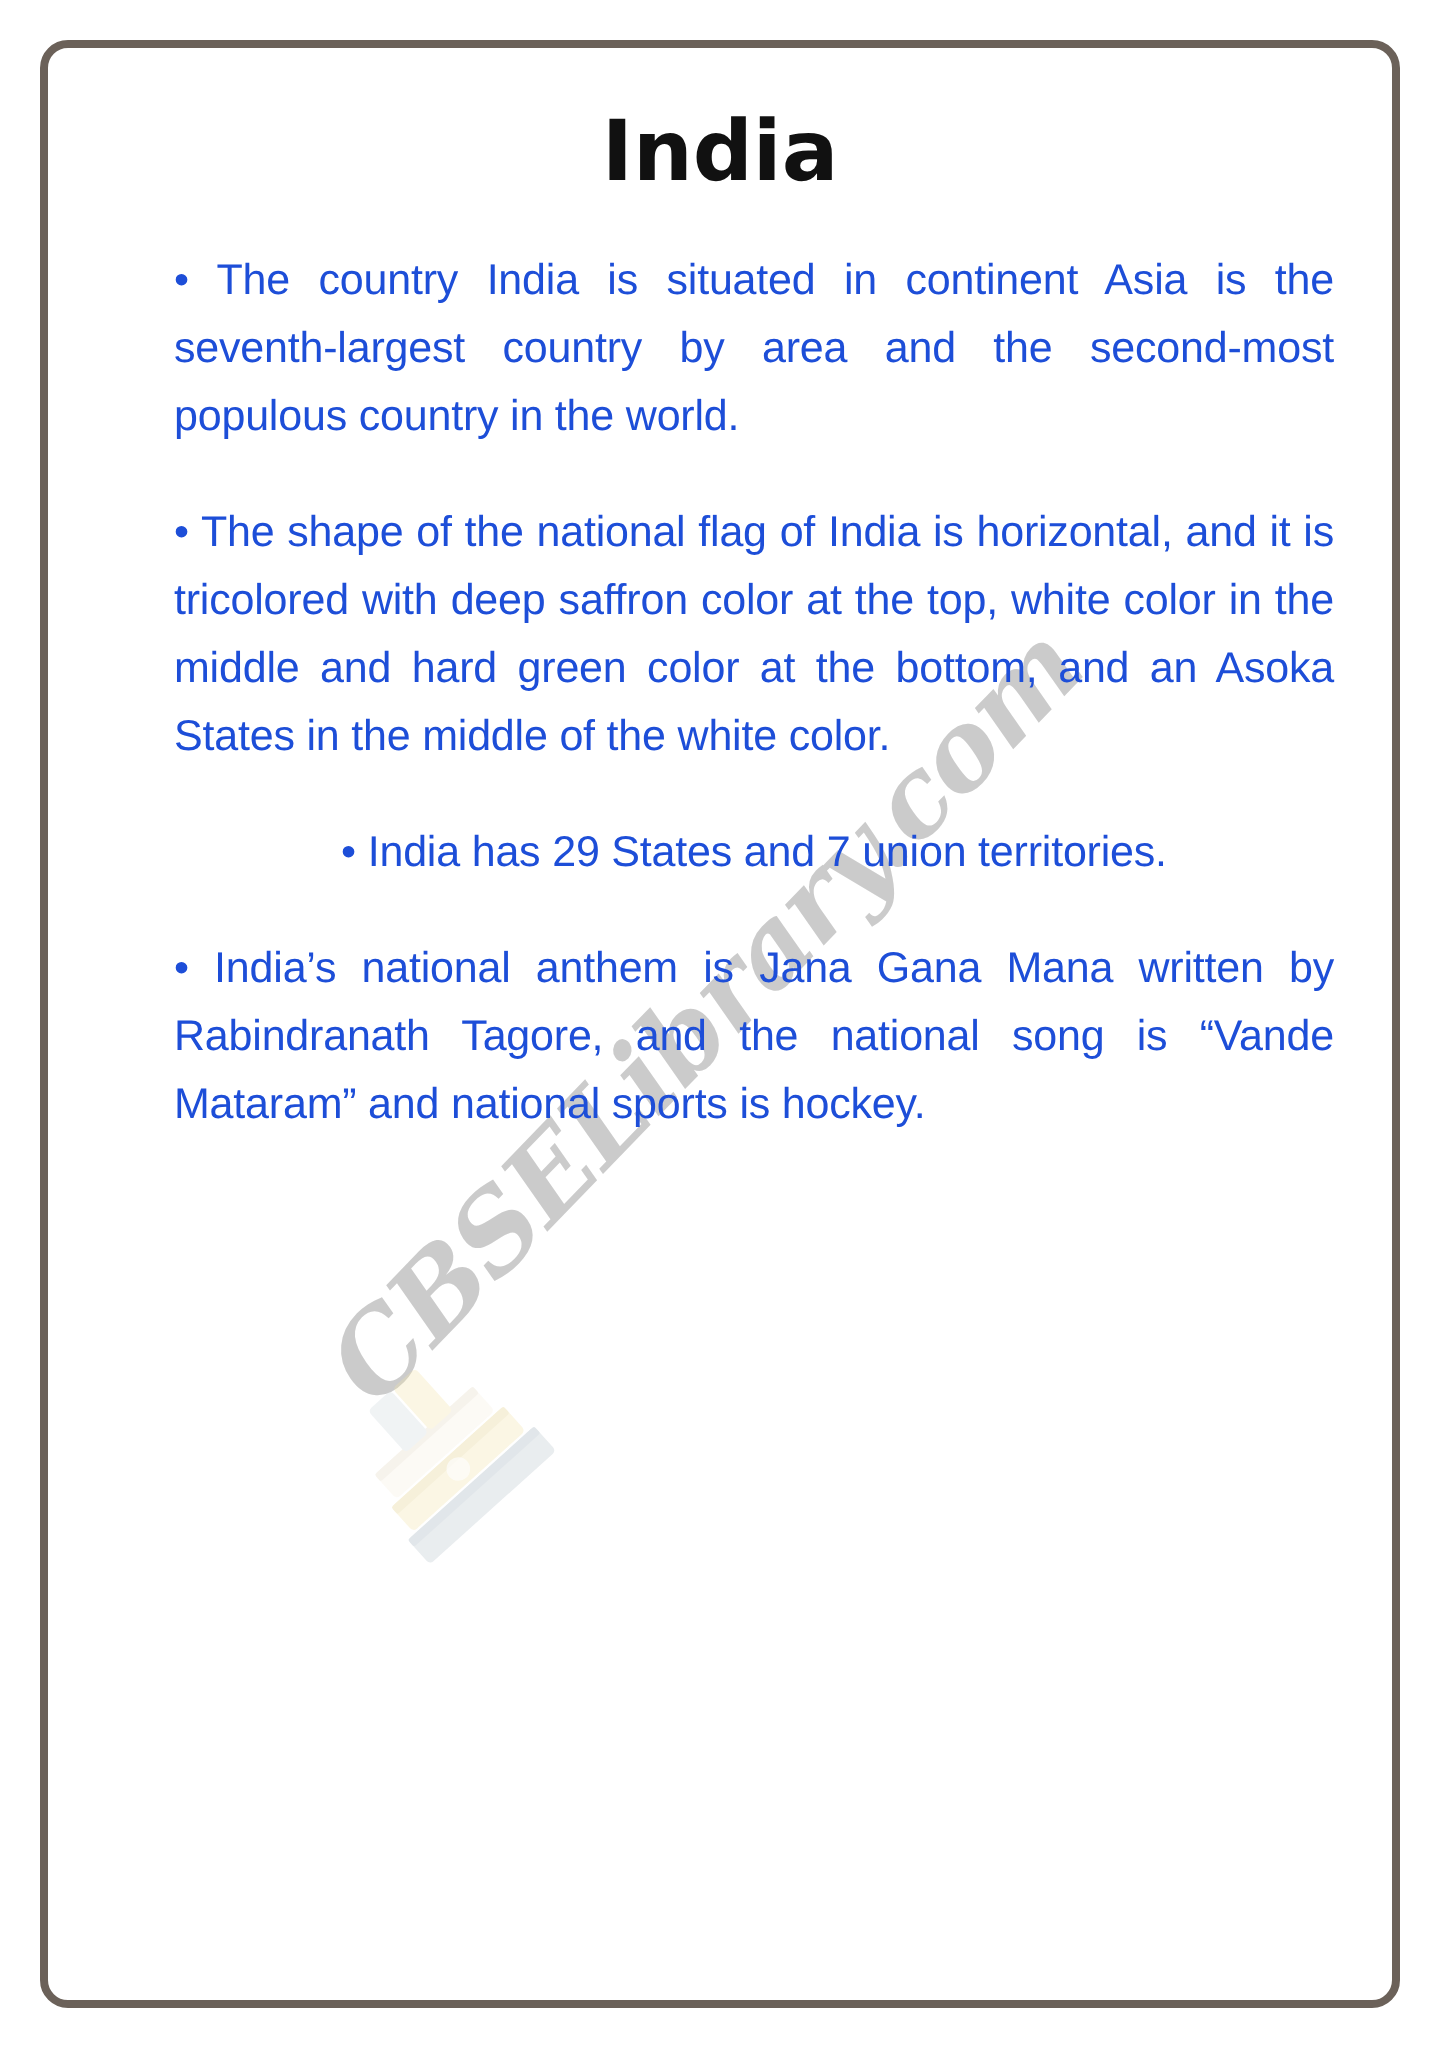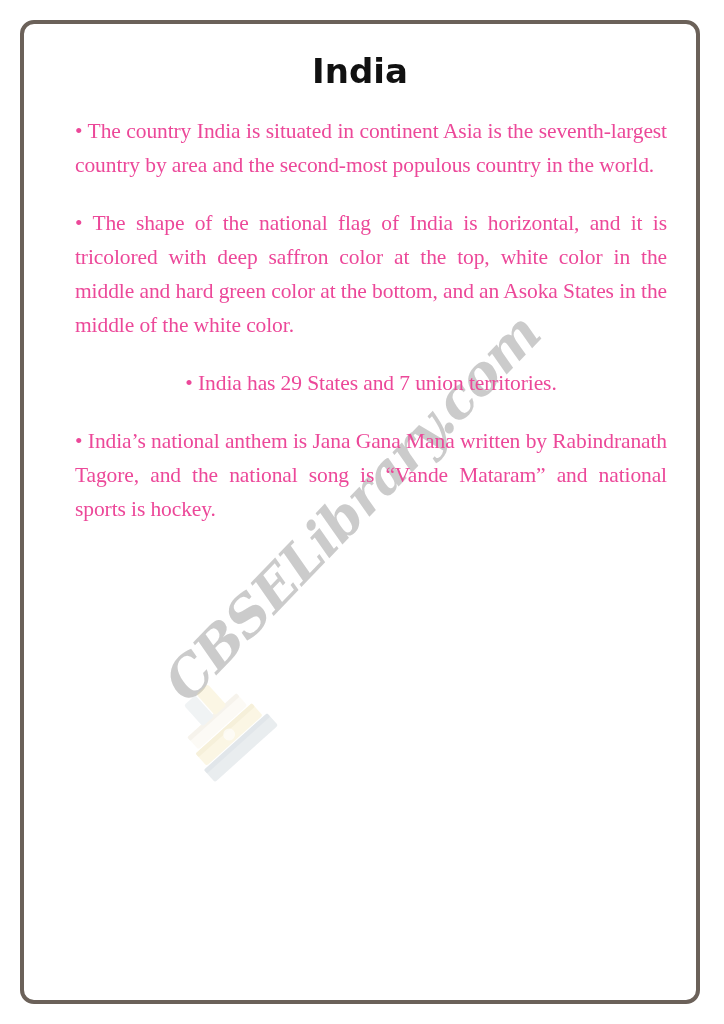--- a/index.html
+++ b/index.html
@@ -84,37 +84,37 @@
     z-index: 2;
     padding: 0;
   }
 
   .doc-title {
     margin: 0;
     padding-top: 27px;
     text-align: center;
     font-family: "DejaVu Sans", "Liberation Sans", sans-serif;
     font-weight: bold;
-    font-size: 34px;
+    font-size: 42px;
     letter-spacing: 0px;
     color: #111111;
     line-height: 1.2;
   }
 
   .body-block {
     margin-top: 22px;
     padding: 0 29px 0 47px;
   }
 
   .para {
-    margin: 0 0 24px 4px;
-    font-family: Liberation Serif, serif;
+    margin: 0 0 24px 16px;
+    font-family: Liberation Sans, sans-serif;
     font-size: 21.5px;
     line-height: 34px;
-    color: #ec4899;
+    color: #1d4ed8;
     text-align: justify;
     text-justify: inter-word;
     letter-spacing: -0.1px;
   }
   .para:last-child { margin-bottom: 0; }
   .para.short { text-align: center; }
 </style>
 </head>
 <body>
 

